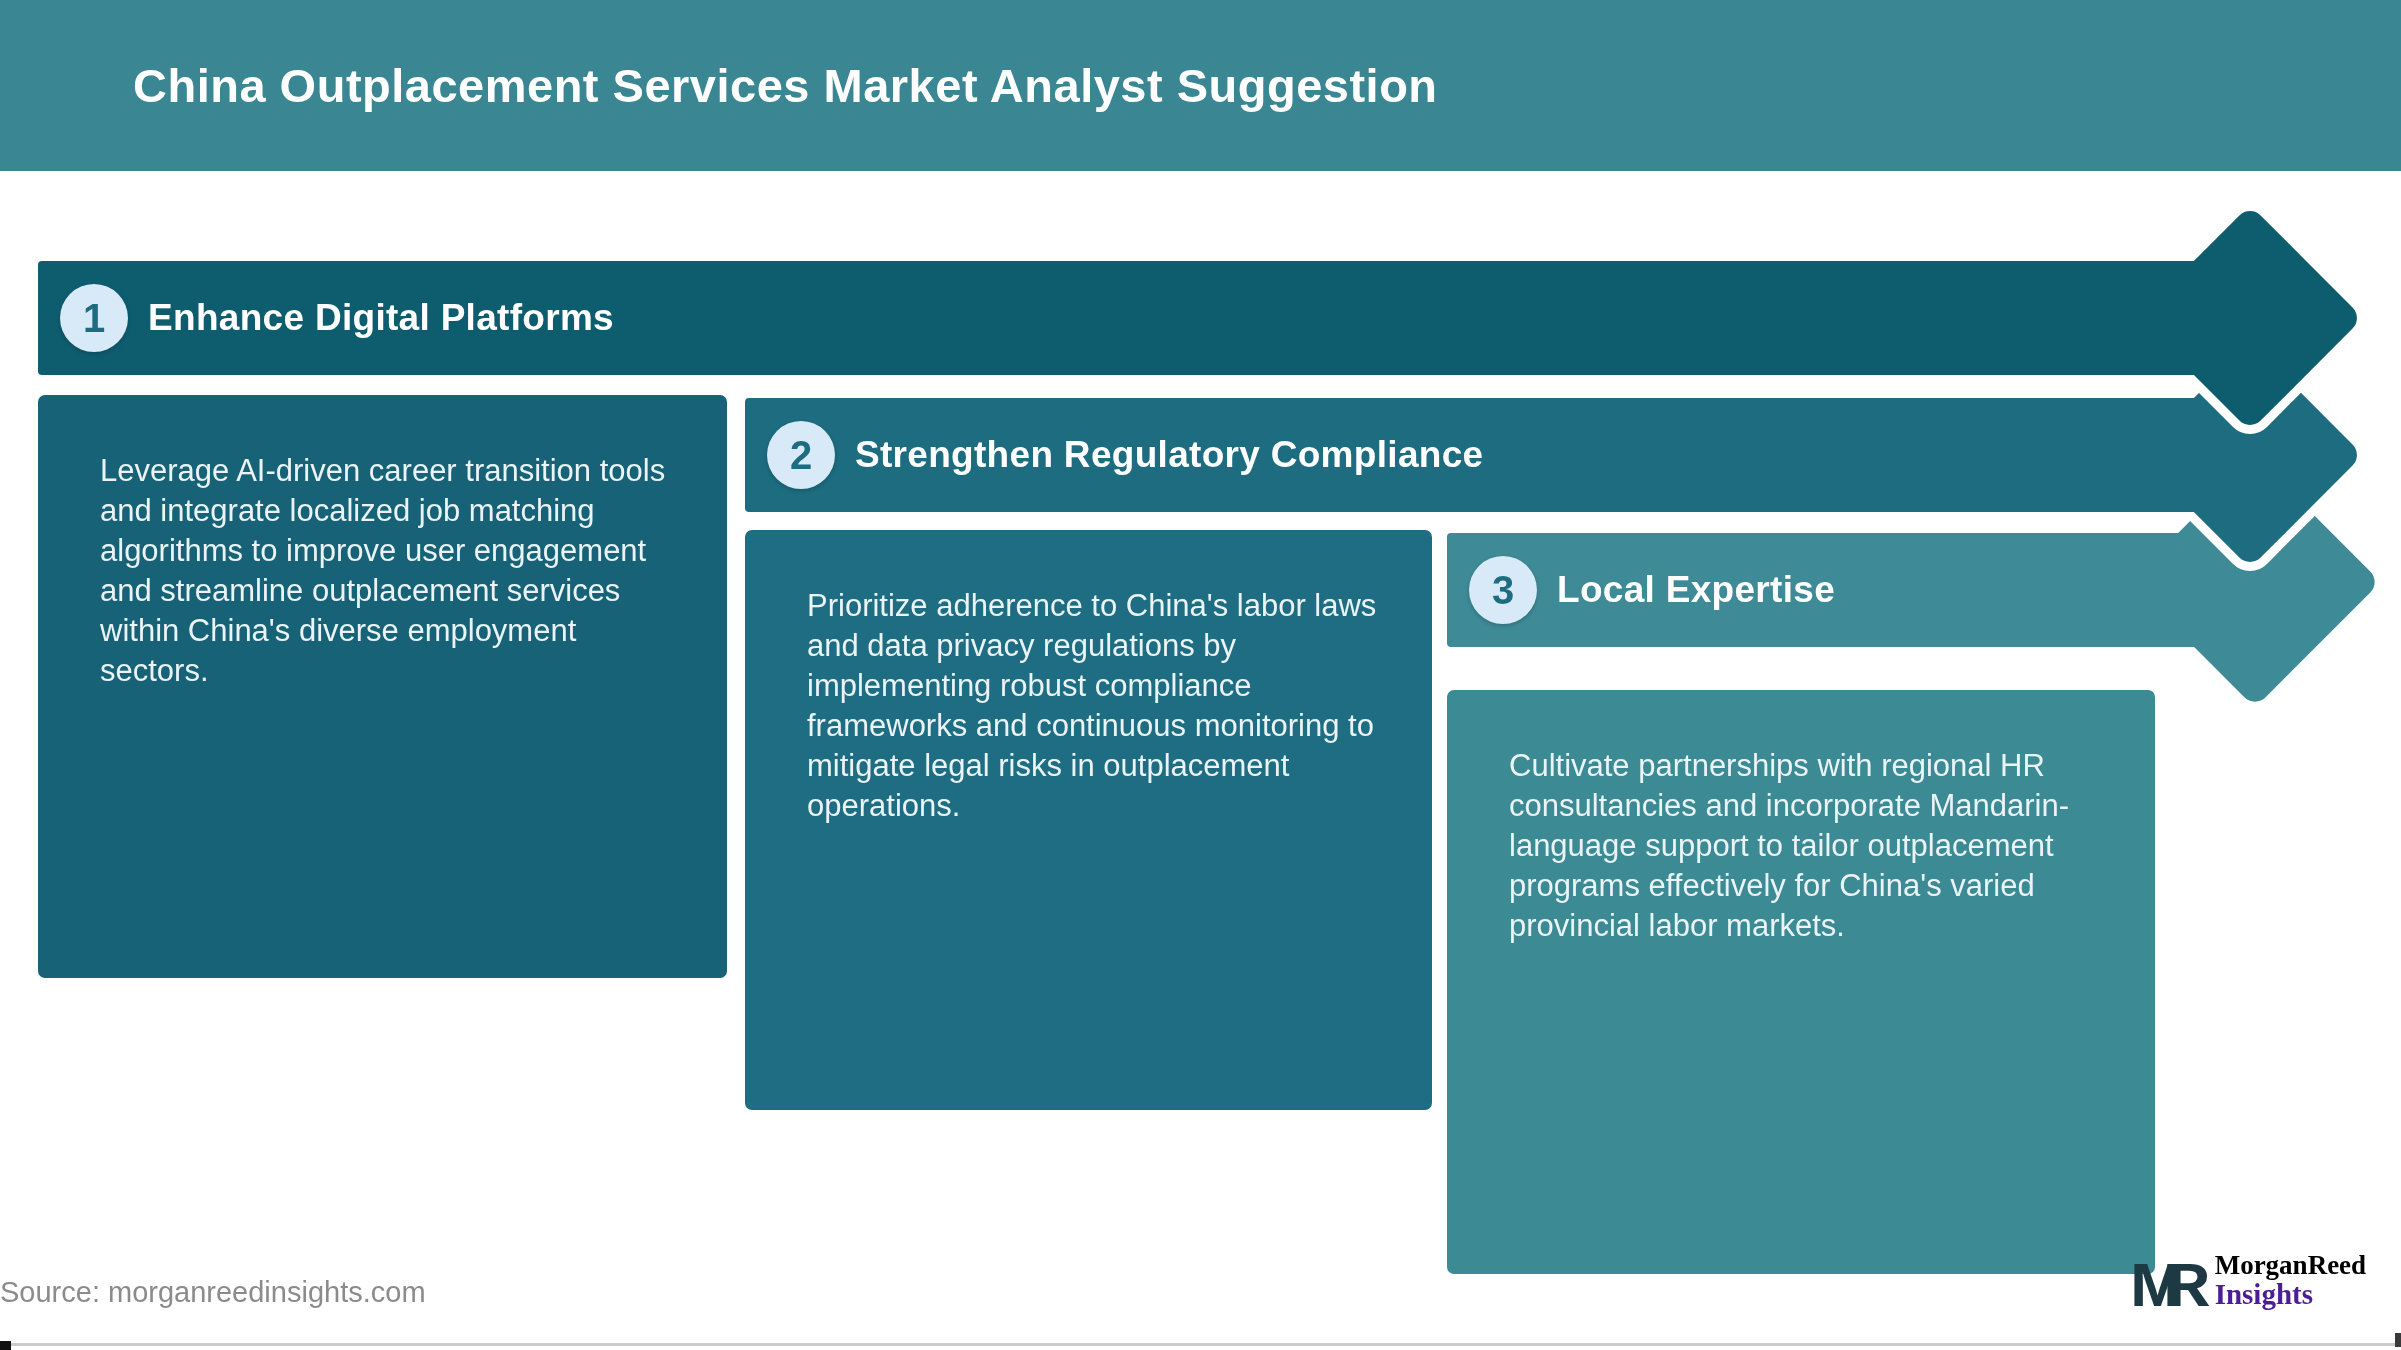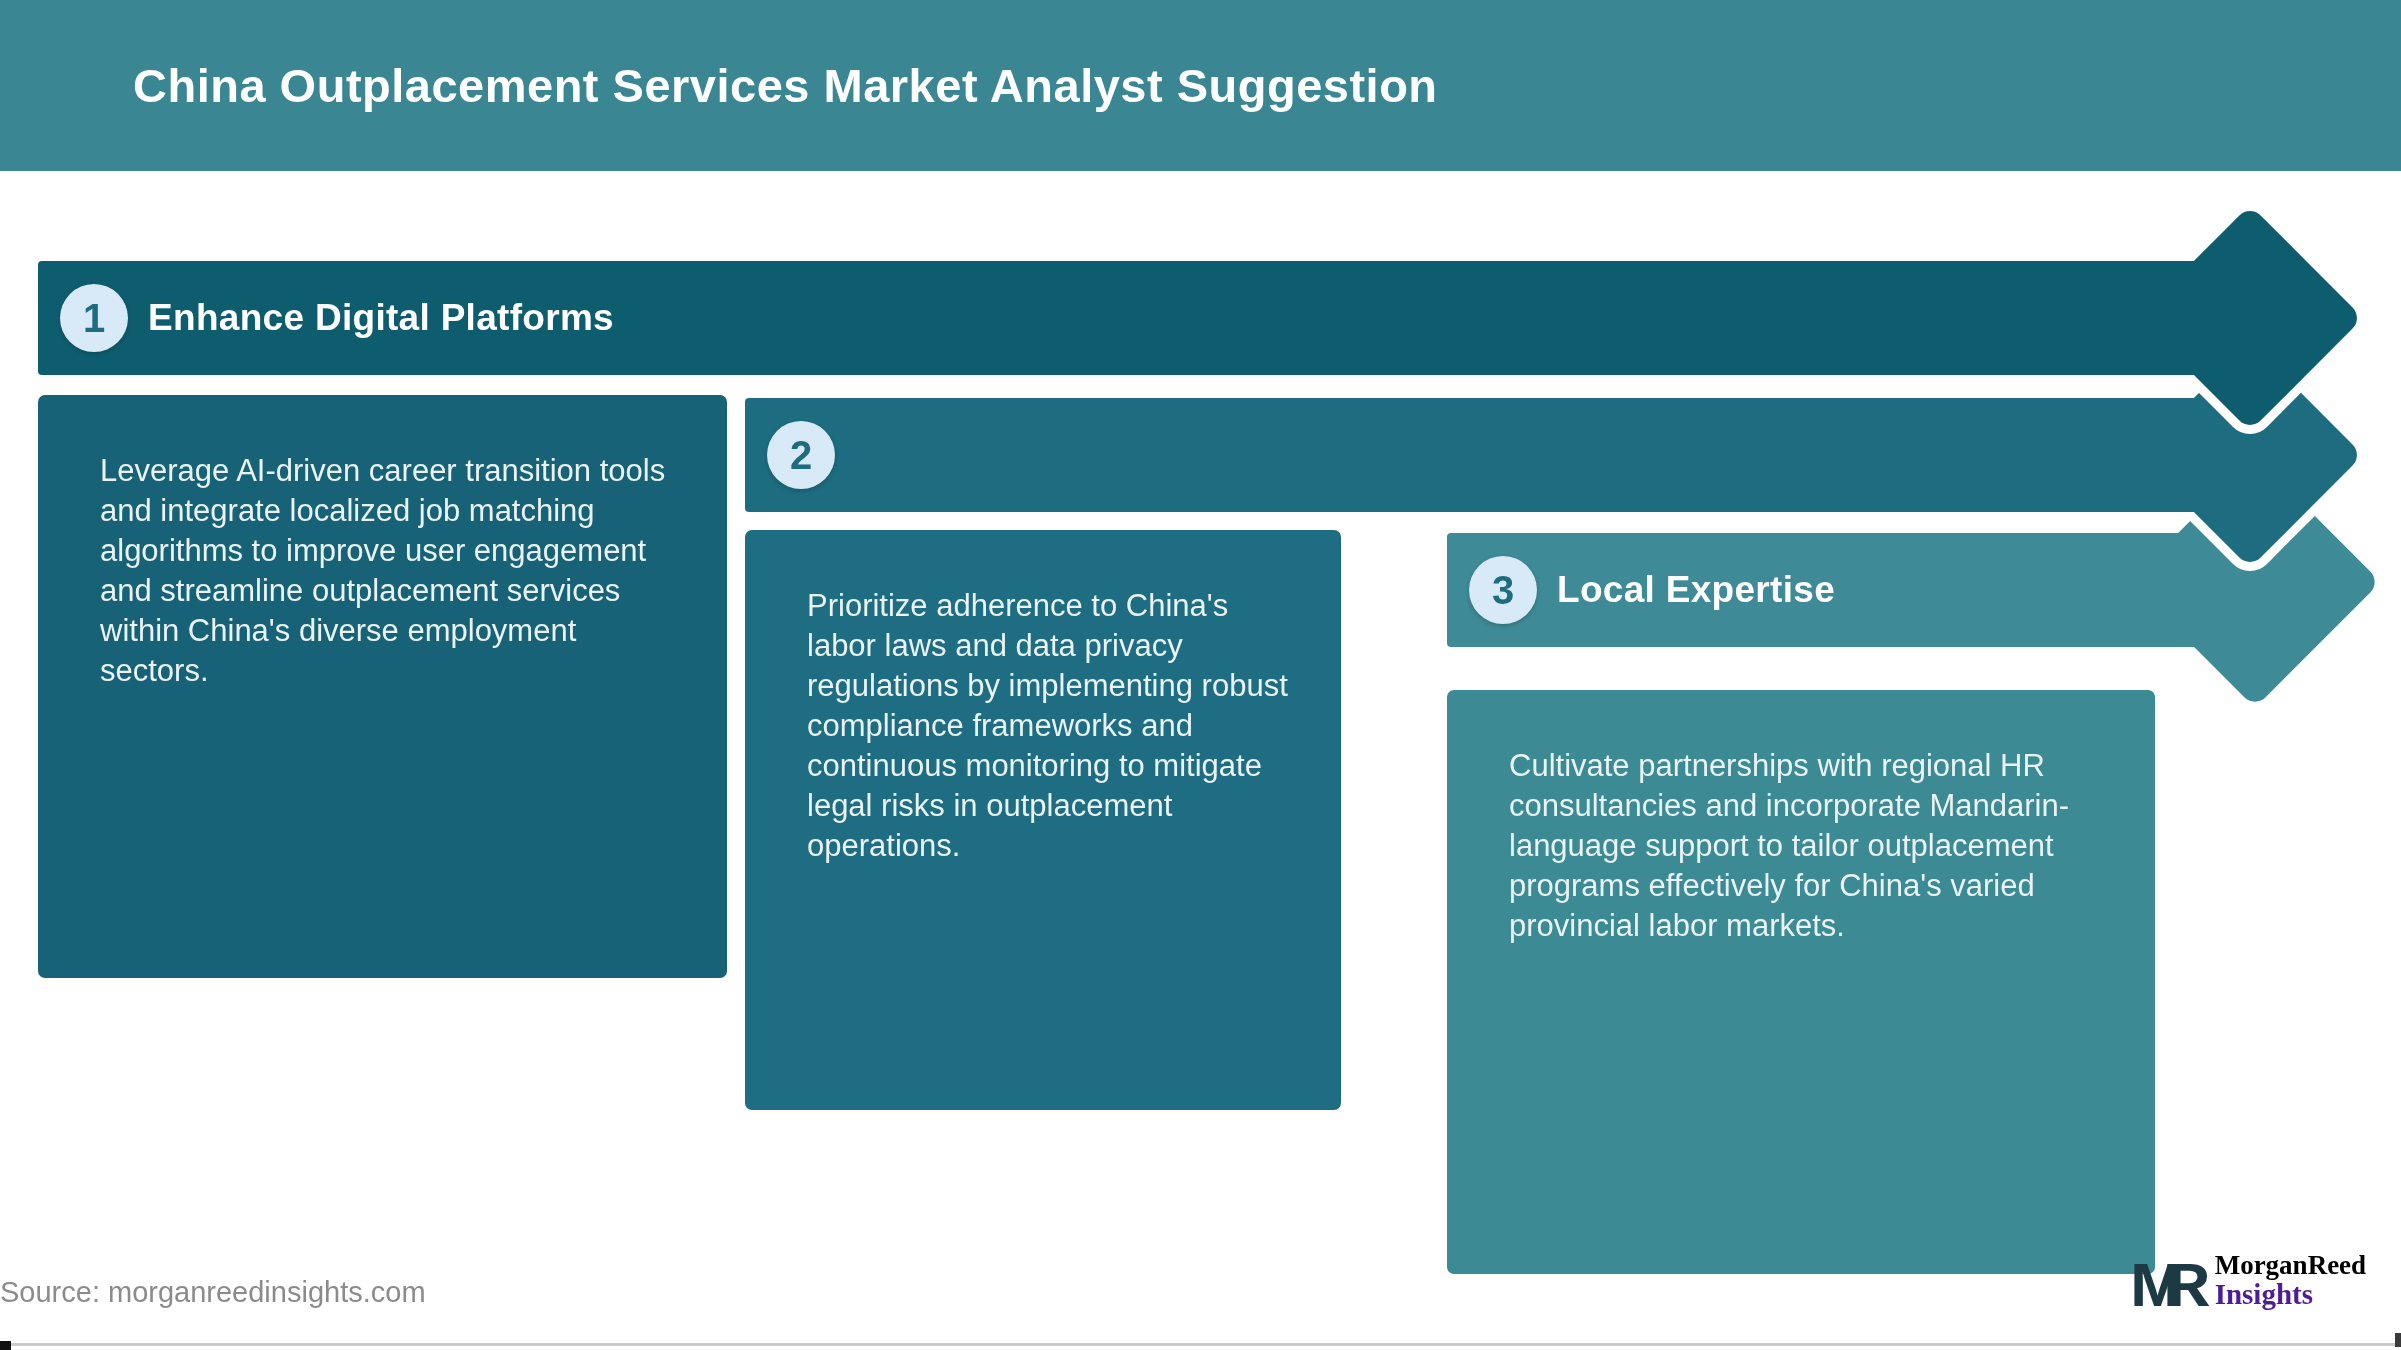--- a/index.html
+++ b/index.html
@@ -29,21 +29,21 @@
   .num-circle{position:absolute;width:68px;height:68px;border-radius:50%;
               background:#d8eaf7;top:23px;left:22px;text-align:center;
               line-height:68px;font-size:40px;font-weight:700;color:#1d6c80;
               box-shadow:0 2px 4px rgba(0,0,0,.18);}
 
   
   .box{position:absolute;border-radius:7px;color:#eaf4f6;z-index:0;}
   .box .body-text{position:absolute;left:62px;top:56px;right:42px;
                   font-size:31px;line-height:40px;font-weight:400;}
   .box1{left:38px;  top:395px;width:689px;height:583px;}
-  .box2{left:745px; top:530px;width:596px;height:580px;}
+  .box2{left:745px; top:530px;width:687px;height:580px;}
   .box3{left:1447px;top:658px;width:708px;height:584px;}
 
   
   .source{position:absolute;left:0;top:1276px;width:2401px;text-align:left;
           font-size:29px;color:#8b8b8b;z-index:8;}
   .logo{position:absolute;left:2130px;top:1252px;z-index:8;display:flex;align-items:flex-start;}
   .monogram{font-weight:900;font-size:66px;color:#1d3943;letter-spacing:-8px;
             transform:scaleY(.92);line-height:66px;}
   .monogram .r{margin-left:-14px;}
   .logo-text{margin-left:12px;font-family:"Liberation Serif",serif;line-height:1.02;}
@@ -66,20 +66,21 @@
 
   <div class="diamond d3" style="background: rgb(62, 138, 150);"></div>
   <div class="bar bar3" style="background: rgb(62, 138, 150);">
     <div class="num-circle">3</div>
     <div class="heading">Local Expertise</div>
   </div>
 
   <div class="diamond d2" style="background: rgb(29, 108, 128);"></div>
   <div class="bar bar2" style="background: rgb(29, 108, 128);">
     <div class="num-circle">2</div>
+    <div class="heading">Strengthen Regulatory Compliance</div>
   </div>
 
   <div class="diamond d1" style="background: rgb(14, 93, 111);"></div>
   <div class="bar bar1" style="background: rgb(14, 93, 111);">
     <div class="num-circle">1</div>
     <div class="heading">Enhance Digital Platforms</div>
   </div>
 
   <div class="box box1" style="background: rgb(23, 98, 118);">
     <div class="body-text">Leverage AI-driven career transition tools and integrate localized job matching algorithms to improve user engagement and streamline outplacement services within China's diverse employment sectors.</div>

